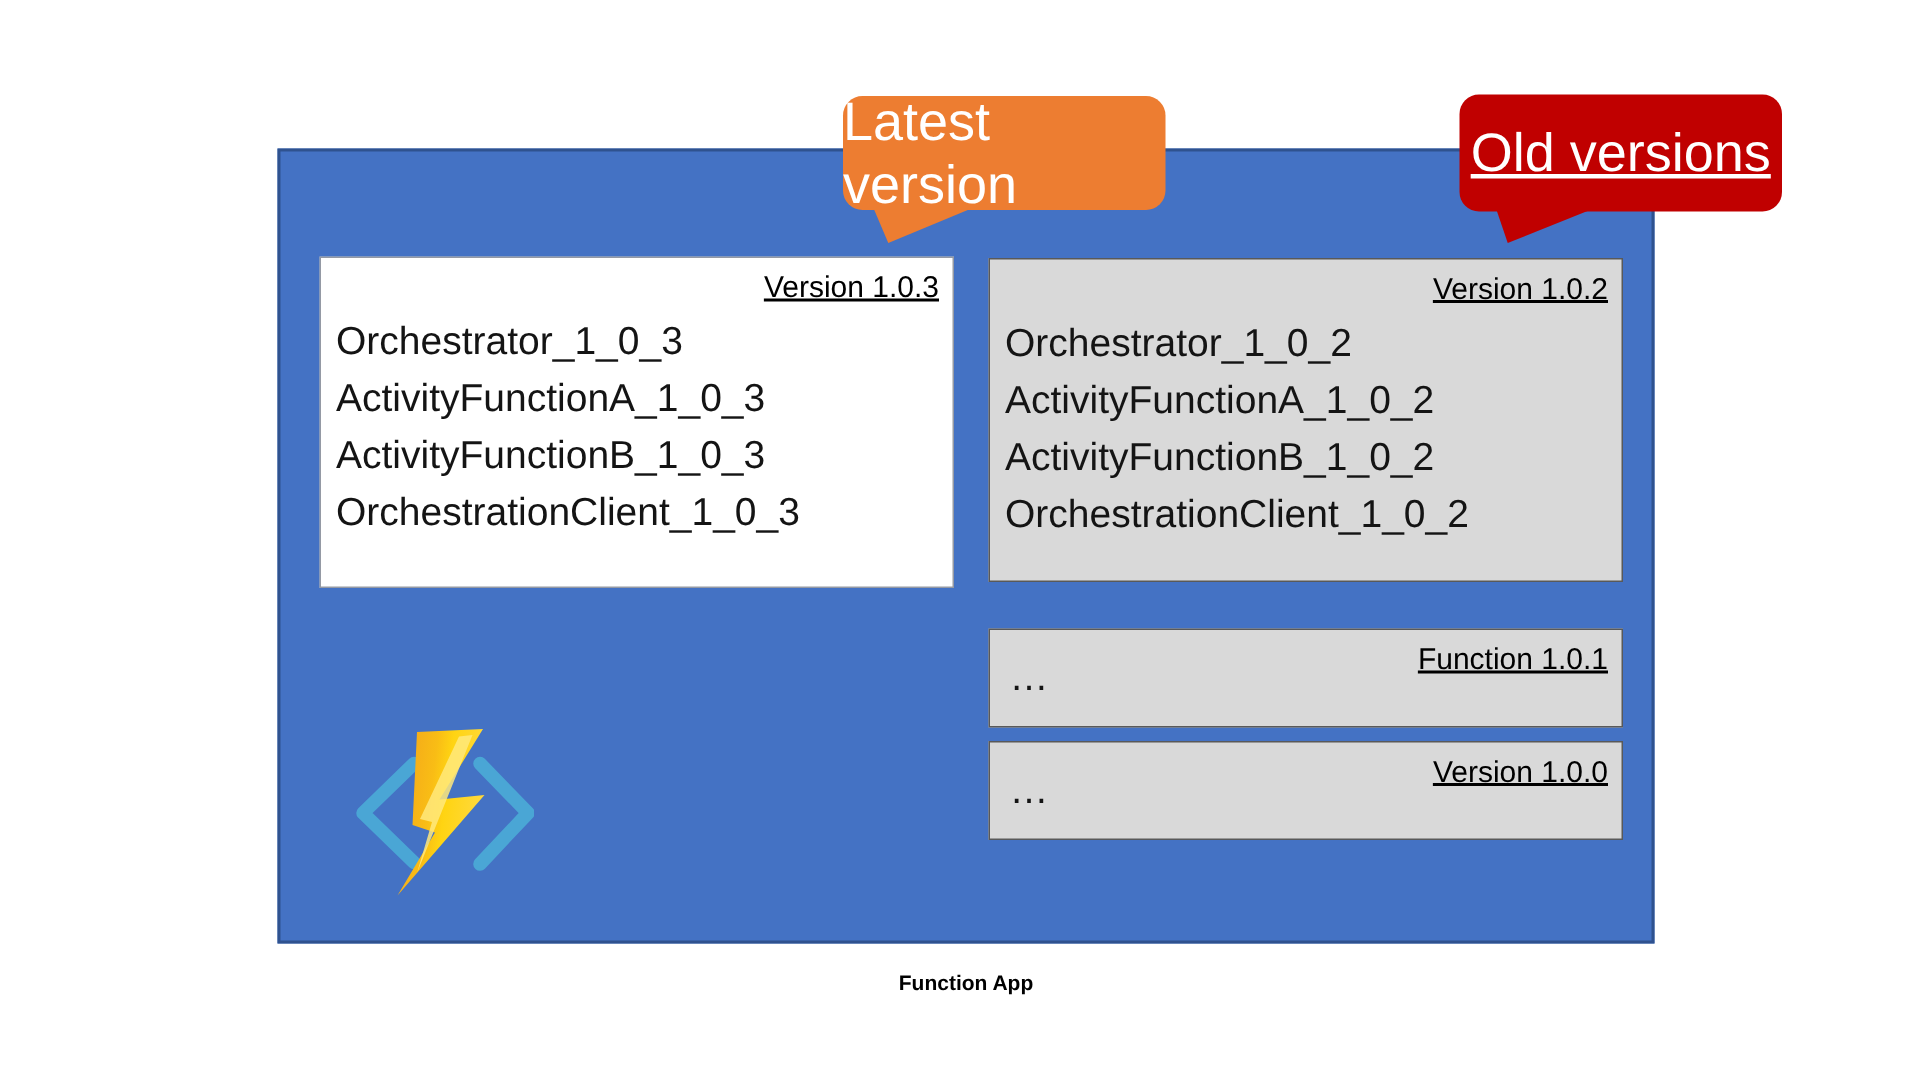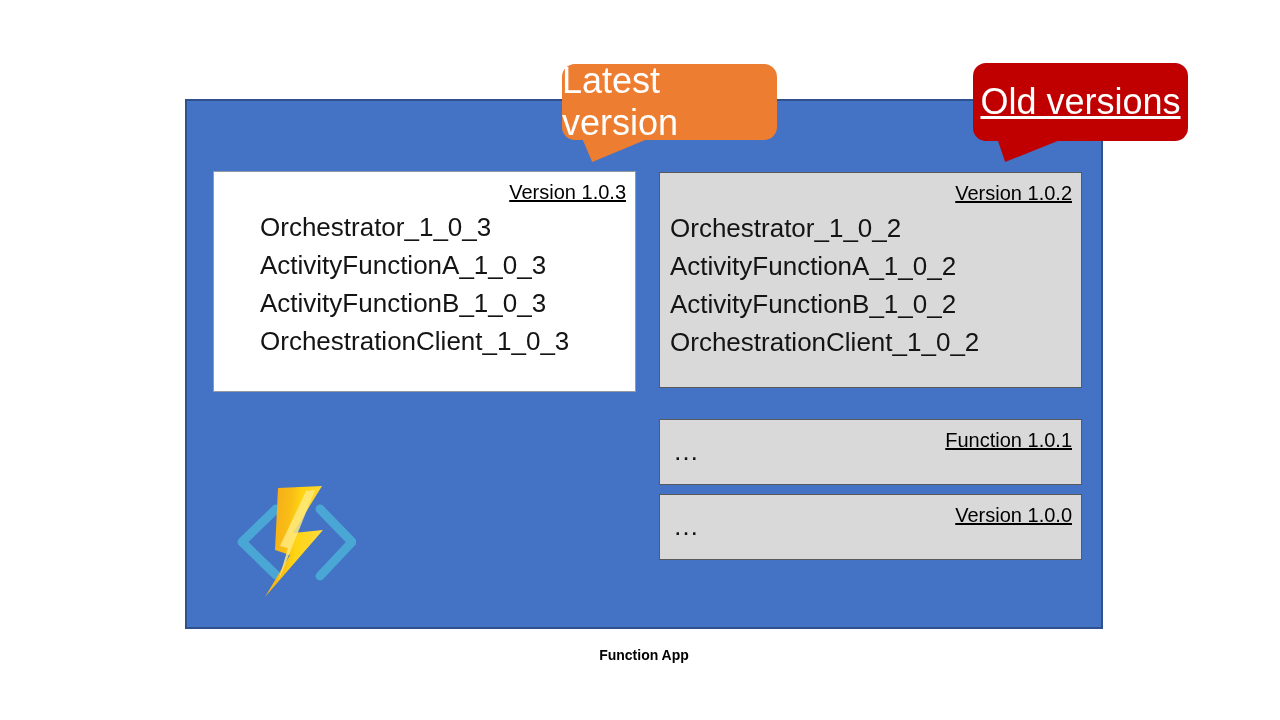--- a/index.html
+++ b/index.html
@@ -31,21 +31,20 @@
 
   
   .version-box {
     border: 1px solid #595959;
     background: #D9D9D9;
   }
   .version-box.latest {
     left: 213px; top: 171px; width: 423px; height: 221px;
     background: #FFFFFF;
     border: 1px solid rgba(60,70,90,0.55);
-    padding-left: 36px;
   }
   .version-box.v102 { left: 659px; top: 172px; width: 423px; height: 216px; }
   .version-box.v101 { left: 659px; top: 419px; width: 423px; height: 66px; }
   .version-box.v100 { left: 659px; top: 494px; width: 423px; height: 66px; }
 
   .ver-title {
     padding: 8px 9px 0 0;
     text-align: right;
     font-size: 20px;
     line-height: 24px;

